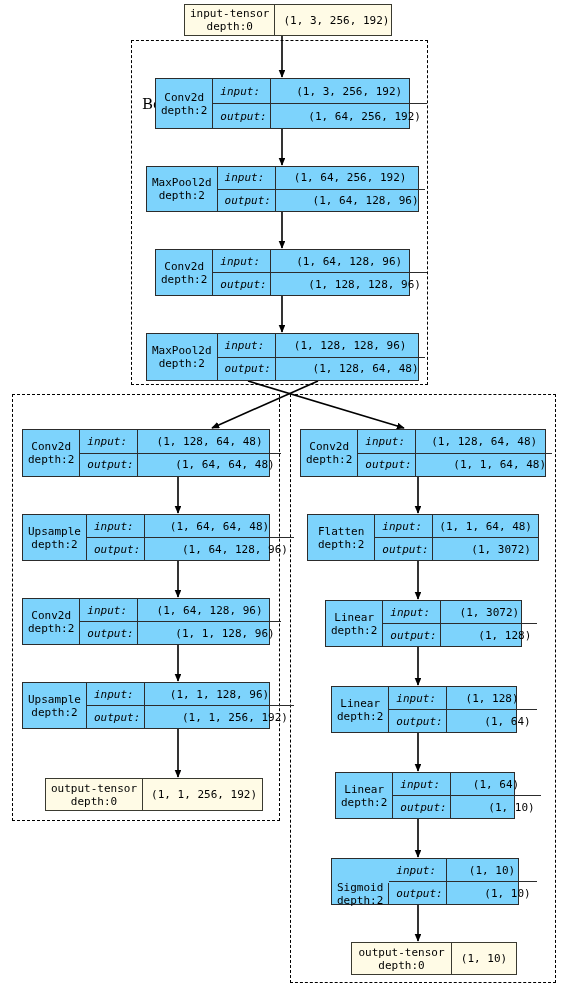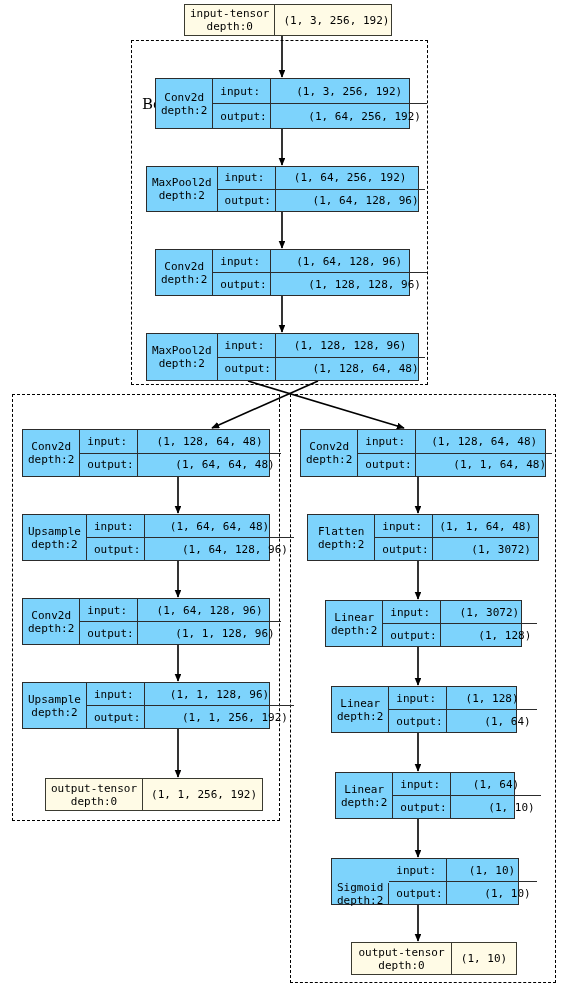--- a/index.html
+++ b/index.html
@@ -84,20 +84,21 @@
   .node .keycell {
     display: flex;
     align-items: center;
     justify-content: flex-start;
     box-sizing: border-box;
     border-right: 1.4px solid #2c2c2c;
     font-size: 11px;
     color: #000000;
     white-space: nowrap;
     padding: 0 7px;
+    font-style: italic;
   }
   .node .valcell {
     display: flex;
     align-items: center;
     justify-content: center;
     box-sizing: border-box;
     flex: 1 1 auto;
     font-size: 11px;
     color: #000000;
     white-space: nowrap;

